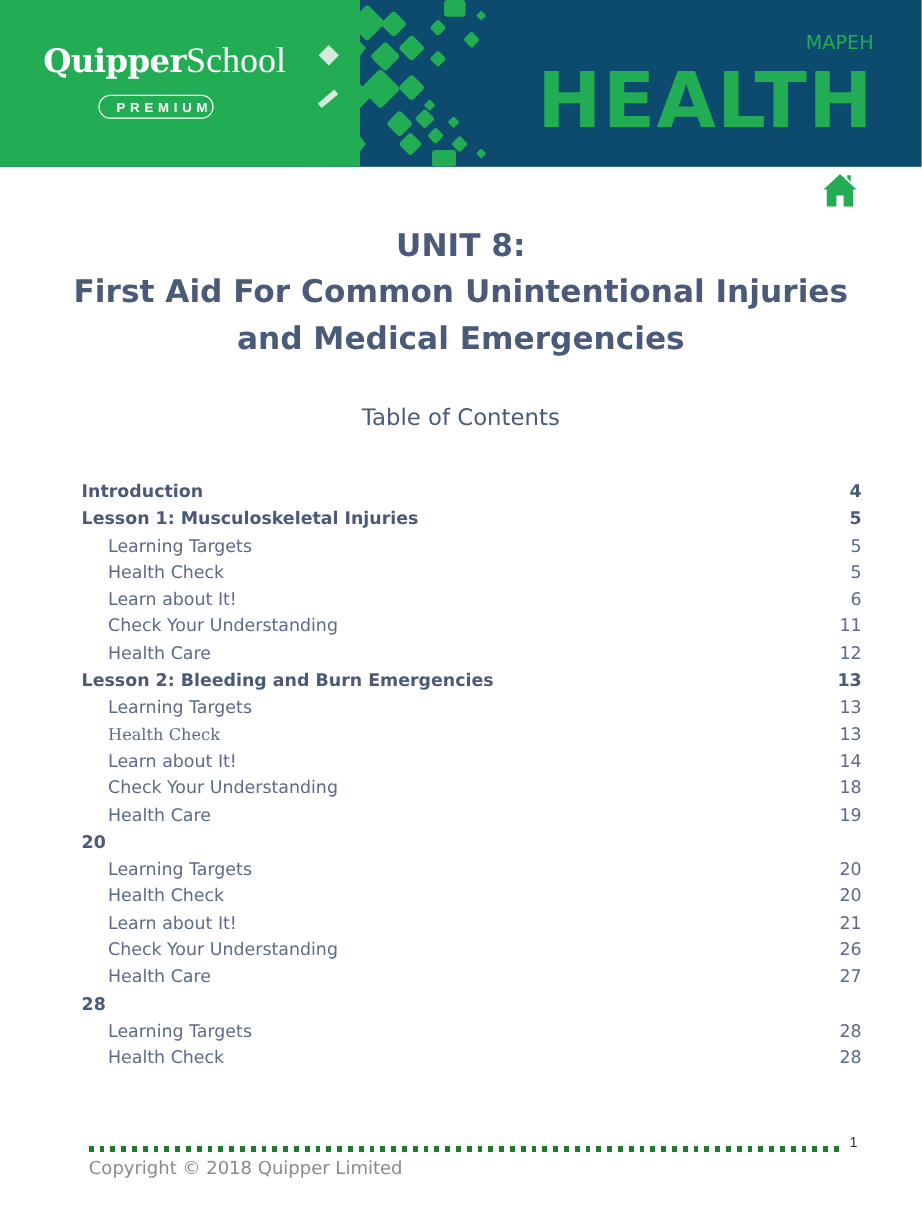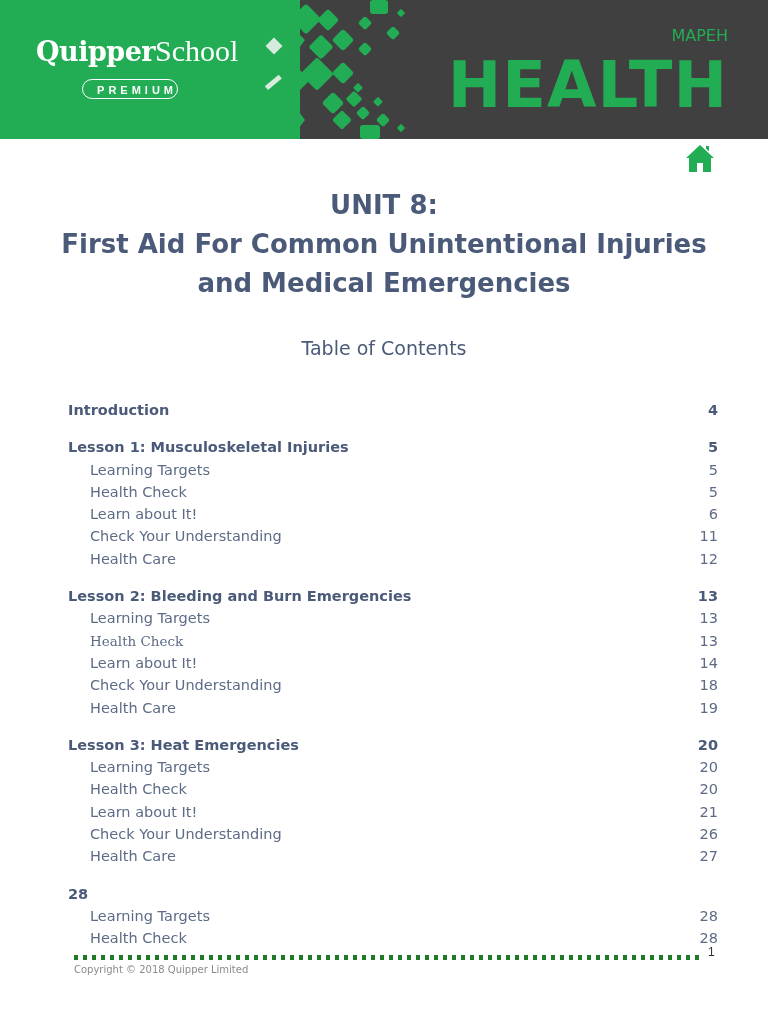--- a/index.html
+++ b/index.html
@@ -1,45 +1,45 @@
 <!DOCTYPE html>
 <html><head>
 <meta charset="utf-8">
 <style>
   html, body { margin: 0; padding: 0; }
   body {
     width: 768px; height: 1024px; background: #ffffff; position: relative; overflow: hidden;
     font-family: "Liberation Sans", "DejaVu Sans", sans-serif; color: #4a5a78;
   }
-  .banner { position: absolute; left: 0; top: 0; width: 768px; height: 139px; background: #404040; overflow: hidden; }
+  .banner { position: absolute; left: 0; top: 0; width: 768px; height: 139px; background: #0c4a6e; overflow: hidden; }
   .banner-green { position: absolute; left: 0; top: 0; width: 300px; height: 139px; background: #22ad55; }
   .banner svg.pattern { position: absolute; left: 250px; top: 0; }
   .brand { position: absolute; left: 36px; top: 34px; color: #fff; white-space: nowrap; }
   .brand .q { font-family: "DejaVu Serif", serif; font-weight: bold; font-size: 27px; letter-spacing: -0.5px; }
   .brand .s { font-family: "Liberation Serif", serif; font-size: 30px; }
   .premium {
     position: absolute; left: 82px; top: 79px; width: 96px; height: 20px; border: 1.5px solid #fff;
     border-radius: 11px; color: #fff; font-size: 11px; font-weight: bold; letter-spacing: 4px;
     text-align: right; line-height: 20px; box-sizing: border-box;
   }
   .mapeh { position: absolute; right: 40px; top: 26px; color: #22ad55; font-size: 16px; font-family: "DejaVu Sans", sans-serif; font-weight: normal; }
   .health { position: absolute; right: 40px; top: 50px; color: #22ad55; font-size: 64px; font-weight: bold; font-family: "DejaVu Sans", sans-serif; letter-spacing: 1px; line-height: 70px; }
   .home { position: absolute; left: 683px; top: 141px; width: 34px; height: 34px; cursor: pointer; }
   .title { position: absolute; left: 0; width: 768px; text-align: center; top: 186px; color: #4a5a78; font-family: "DejaVu Sans", sans-serif; font-weight: bold; font-size: 26px; line-height: 39px; }
   .toc-title { position: absolute; left: 0; width: 768px; text-align: center; top: 337px; font-family: "DejaVu Sans", sans-serif; font-weight: normal; font-size: 19px; color: #4a5a78; }
   .toc { position: absolute; left: 68px; width: 650px; top: 384px; }
   .row { display: flex; justify-content: space-between; height: 22.3px; line-height: 22px; font-size: 15px; font-family: "DejaVu Sans", sans-serif; cursor: pointer; }
-  .row.lesson { font-weight: bold; color: #4a5a78; font-size: 14.5px; margin-top: 15px; }
+  .row.lesson { font-weight: bold; color: #4a5a78; font-size: 14.5px; margin-top: 1px; }
   .row.lesson.first { margin-top: 15px; }
   .row.sub { color: #5d6b86; padding-left: 22px; font-size: 14.5px; }
   .row.sub .serif { font-family: "DejaVu Serif", serif; font-size: 13.5px; }
   .footer-dots { position: absolute; left: 74px; top: 955px; width: 630px; height: 5px;
     background-image: repeating-linear-gradient(to right, #1f7a2a 0 4px, transparent 4px 9px); }
   .page-num { position: absolute; left: 708px; top: 945px; font-size: 12px; color: #333; }
-  .copyright { position: absolute; left: 74px; top: 964px; font-size: 10px; color: #8a8a8a; font-family: "DejaVu Sans", sans-serif; }
+  .copyright { position: absolute; left: 74px; top: 964px; font-size: 15px; color: #8a8a8a; font-family: "DejaVu Sans", sans-serif; }
 </style>
 </head>
 <body>
 
 <div class="banner">
   <div class="banner-green"></div>
   <svg class="pattern" width="200" height="139" viewBox="0 0 200 139">
     <g fill="#22ad55">
       <polygon points="0,0 50,0 40,25 55,40 40,60 60,80 40,100 55,120 40,139 0,139"></polygon>
       <rect x="45" y="8" width="22" height="22" rx="3" transform="rotate(45 56 19)"></rect>
@@ -139,21 +139,20 @@
     </div>
   <div class="row sub">
       <span>Check Your Understanding</span>
       <span>18</span>
     </div>
   <div class="row sub">
       <span>Health Care</span>
       <span>19</span>
     </div>
   <div class="row lesson">
-      <span>Lesson 3: Heat Emergencies</span>
       <span>20</span>
     </div>
   <div class="row sub">
       <span>Learning Targets</span>
       <span>20</span>
     </div>
   <div class="row sub">
       <span>Health Check</span>
       <span>20</span>
     </div>

